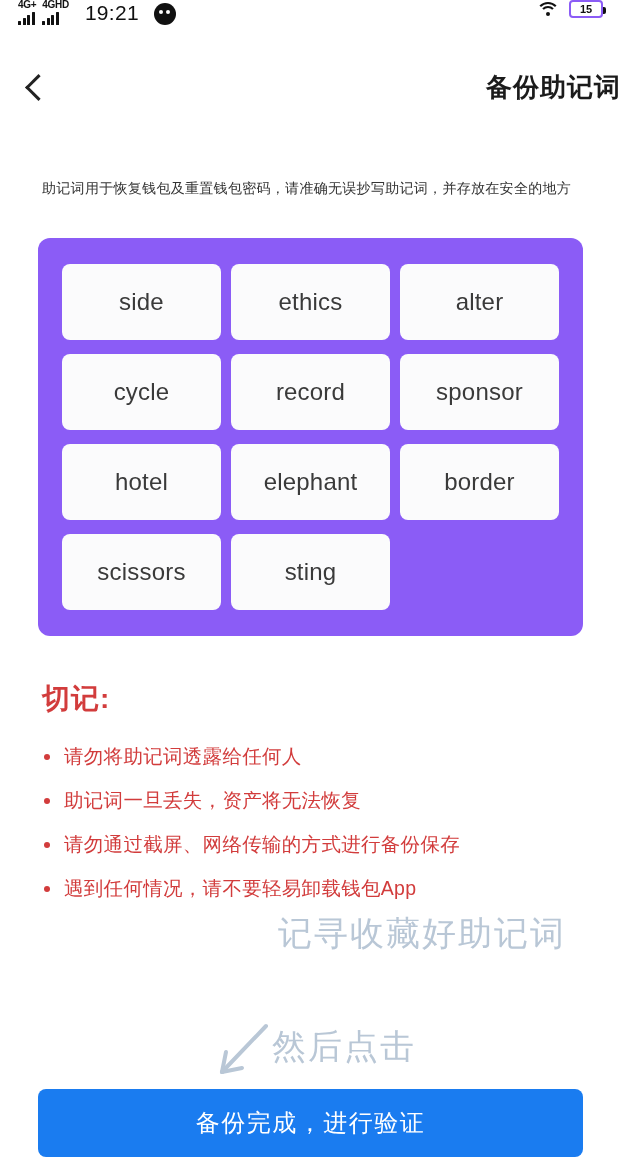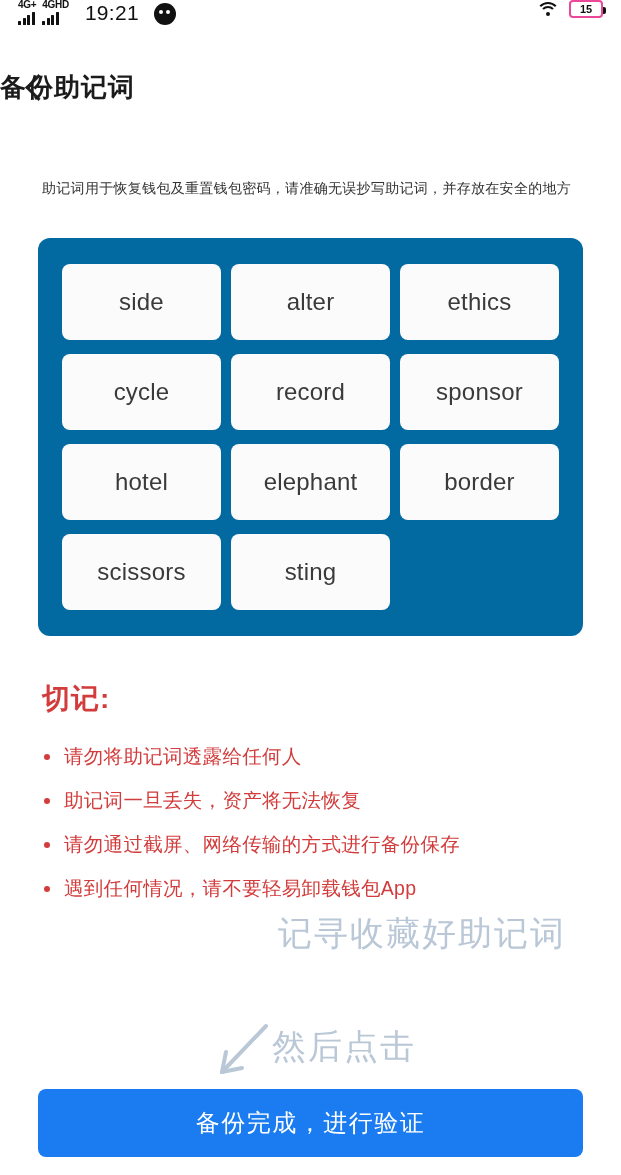--- a/index.html
+++ b/index.html
@@ -103,21 +103,21 @@
   }
   .wifi .w1 { width: 20px; height: 20px; top: 1px; }
   .wifi .w2 { width: 12px; height: 12px; top: 5px; }
   .wifi .w3 {
     width: 4px; height: 4px; top: 11px;
     background: #111; border-radius: 50%; border: none;
   }
   .battery {
     width: 34px;
     height: 18px;
-    border: 2px solid #ec4899;
+    border: 2px solid #8b5cf6;
     border-radius: 4px;
     position: relative;
     display: flex;
     align-items: center;
     justify-content: center;
     box-sizing: border-box;
   }
   .battery:after {
     content: "";
     position: absolute;
@@ -156,40 +156,40 @@
     height: 16px;
     border-left: 3px solid #222;
     border-bottom: 3px solid #222;
     transform: rotate(45deg);
     left: 7px;
     top: 6px;
   }
   .nav-title {
     position: absolute;
     left: 0; right: 0;
-    text-align: left;
+    text-align: right;
     font-size: 26px;
     font-weight: 600;
     color: #1b1b1b;
     letter-spacing: 1px;
   }
 
   
   .desc {
     margin: 48px 42px 0 42px;
     font-size: 14px;
     line-height: 36px;
     color: #333;
     letter-spacing: 0.3px;
   }
 
   
   .grid-wrap {
     margin: 32px 38px 0 38px;
-    background: #0369a1;
+    background: #8b5cf6;
     border-radius: 12px;
     padding: 26px 24px;
     display: grid;
     grid-template-columns: repeat(3, 1fr);
     gap: 14px 10px;
     box-sizing: border-box;
   }
   .word {
     background: #fbfbfc;
     border-radius: 8px;
@@ -312,22 +312,22 @@
 
 <div class="navbar">
   <div class="back-arrow"></div>
   <div class="nav-title">备份助记词</div>
 </div>
 
 <div class="desc">助记词用于恢复钱包及重置钱包密码，请准确无误抄写助记词，并存放在安全的地方</div>
 
 <div class="grid-wrap">
   <div class="word">side</div>
+  <div class="word">ethics</div>
   <div class="word">alter</div>
-  <div class="word">ethics</div>
   <div class="word">cycle</div>
   <div class="word">record</div>
   <div class="word">sponsor</div>
   <div class="word">hotel</div>
   <div class="word">elephant</div>
   <div class="word">border</div>
   <div class="word">scissors</div>
   <div class="word">sting</div>
 </div>
 

